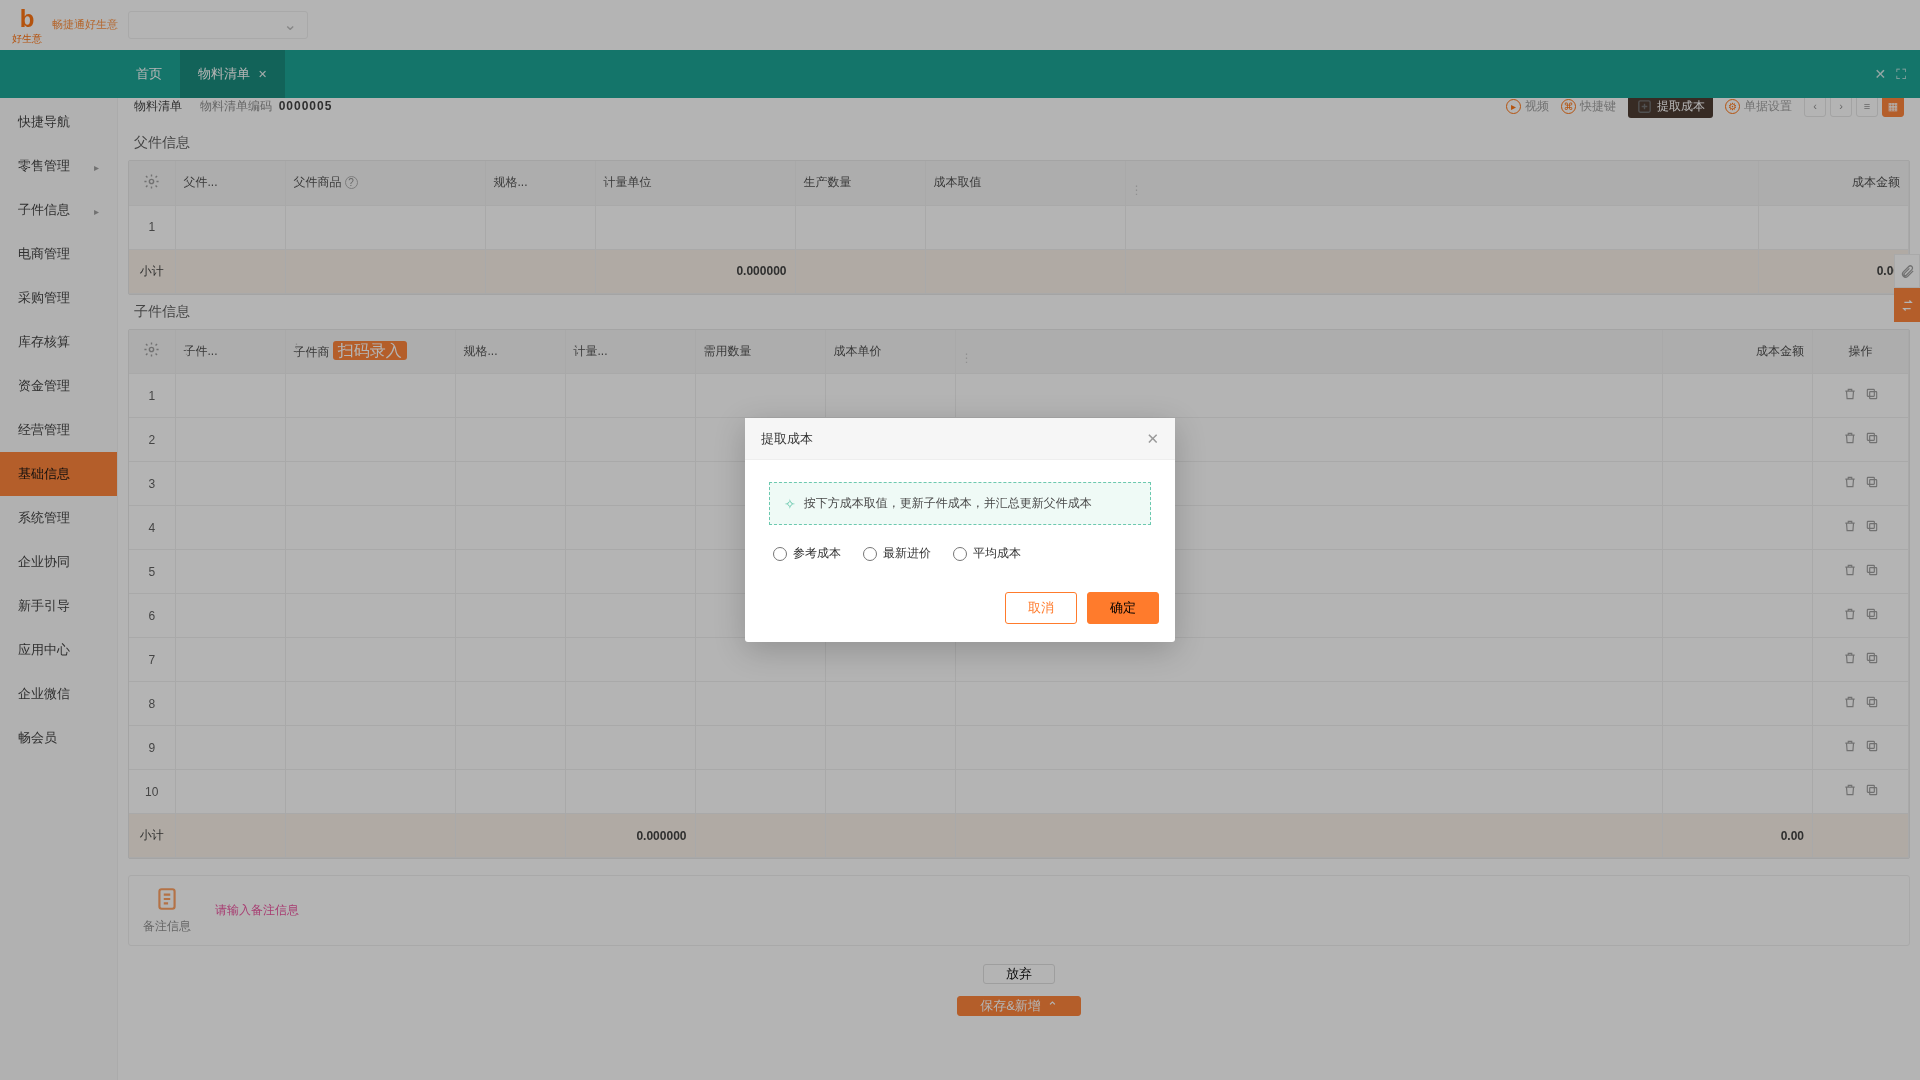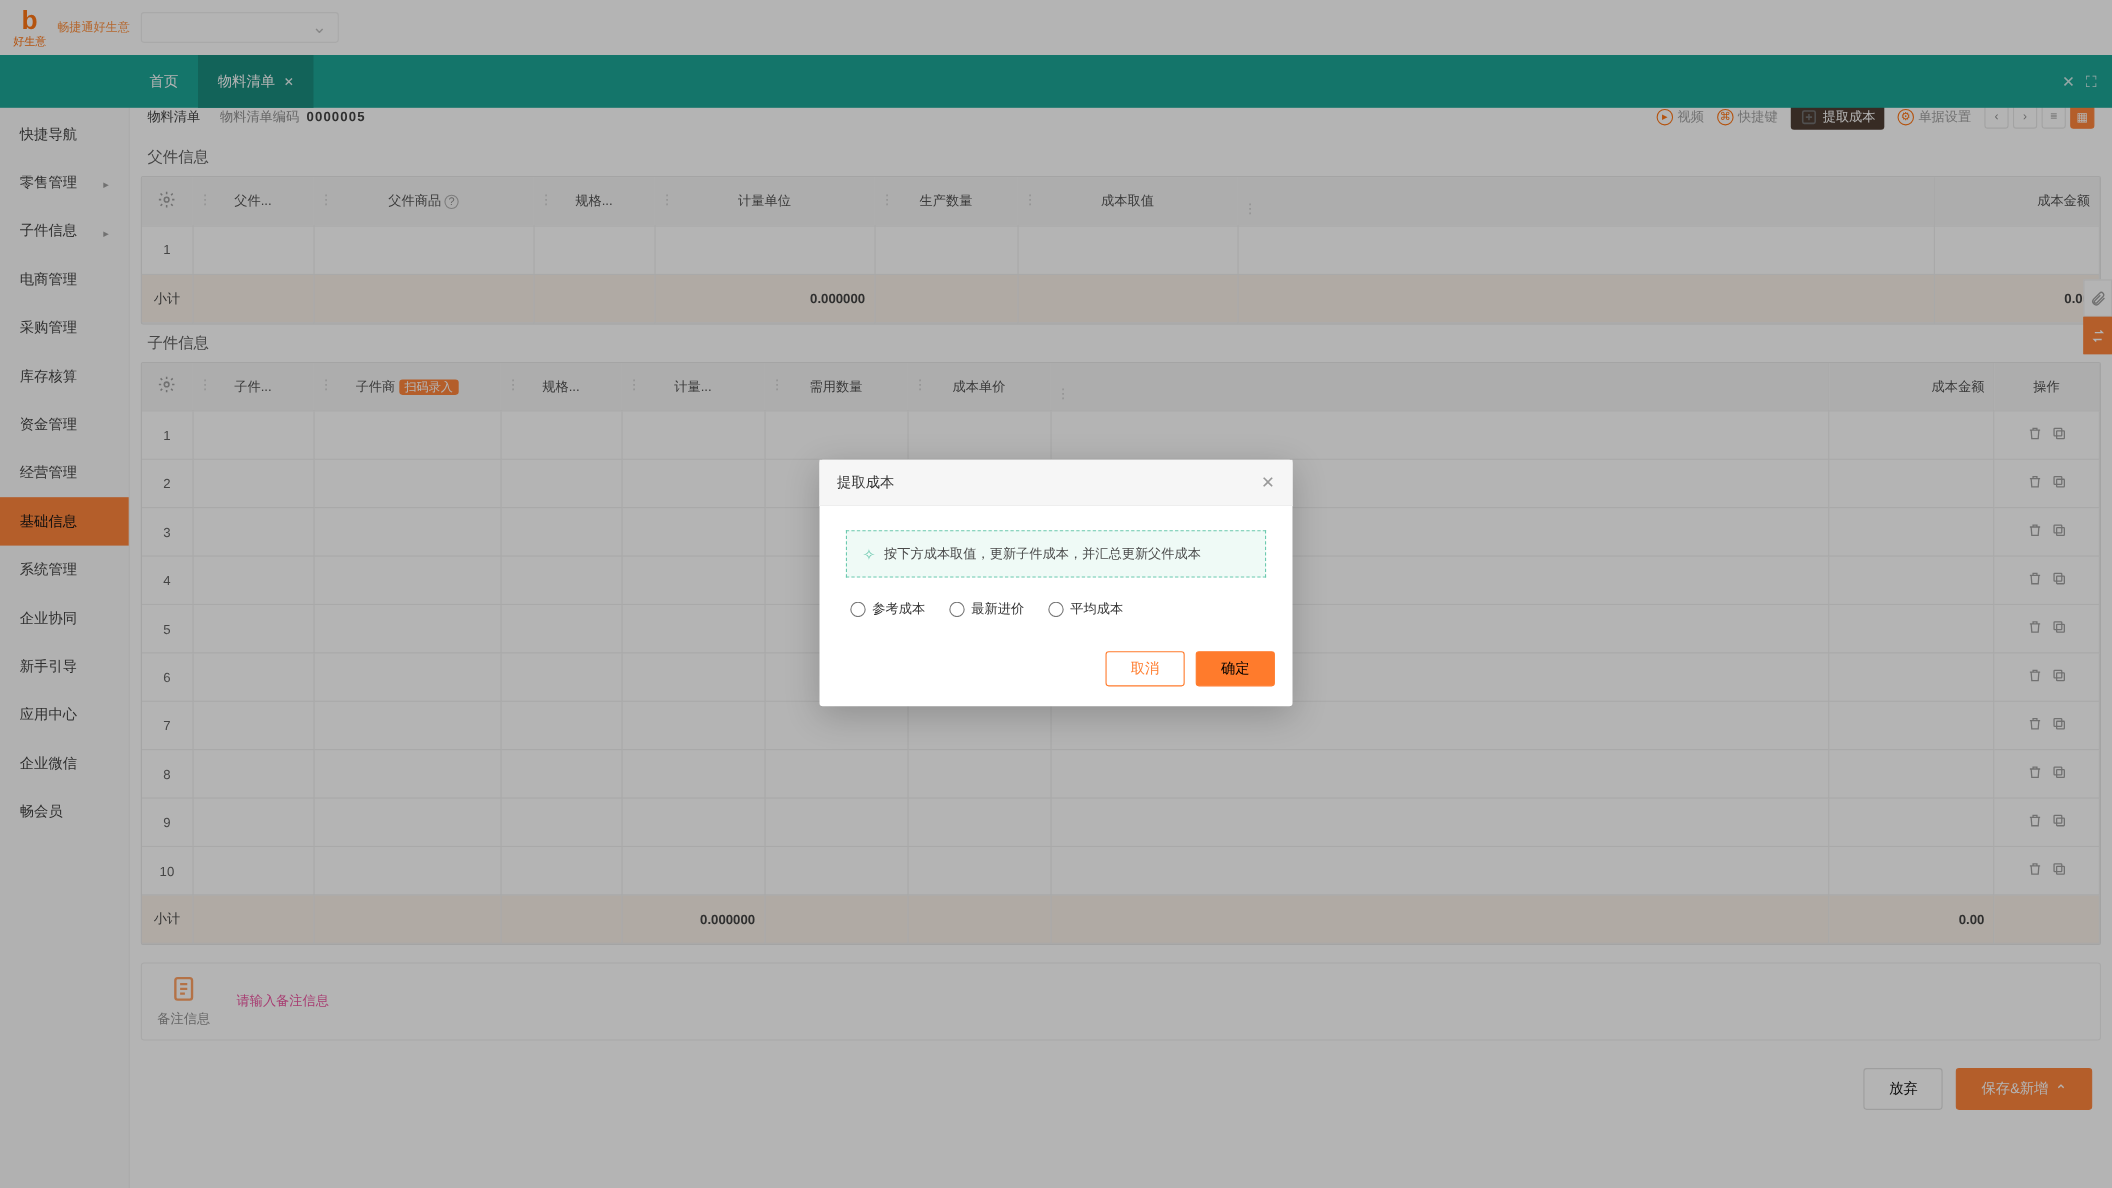--- a/index.html
+++ b/index.html
@@ -53,40 +53,40 @@
 .nav-btn.o { background: #ff7b2c; color: #fff; border-color: #ff7b2c; }
 
 .sec-title { padding: 8px 6px; font-size: 14px; color: #555; }
 
 
 .tbl-wrap { border: 1px solid #e6e6e6; border-radius: 2px; }
 table { width: 100%; border-collapse: collapse; table-layout: fixed; }
 th, td { border-right: 1px solid #eee; border-bottom: 1px solid #eee; height: 44px; padding: 0 8px; font-size: 12px; }
 th { background: #f5f5f5; color: #444; position: relative; font-weight: normal; }
 th .th-grab::before { content: "⋮"; position: absolute; left: 5px; color: #c8c8c8; }
-th.left { text-align: center; }
+th.left { text-align: left; }
 col.c-idx { width: 46px; }
 col.c-op { width: 96px; }
 td.idx { text-align: center; color: #555; }
 tr.subtotal td { background: #f9f0e6; }
 tr.subtotal td.label { text-align: left; color: #333; }
 td.num { text-align: right; font-weight: bold; }
 td.ops { text-align: center; }
 .op-i { display: inline-block; width: 14px; height: 14px; color: #999; margin: 0 4px; }
-.scan-badge { background: #ff7b2c; color: #fff; border-radius: 3px; font-size: 11px; padding: 1px 5px; }
+.scan-badge { background: #ff7b2c; color: #fff; border-radius: 3px; font-size: 16px; padding: 1px 5px; }
 .info-q { display: inline-flex; width: 13px; height: 13px; border: 1px solid #aaa; border-radius: 50%; font-size: 10px; align-items: center; justify-content: center; color: #888; margin-left: 3px; }
 
 
 .remarks { margin-top: 16px; border: 1px solid #eee; border-radius: 3px; display: flex; align-items: center; padding: 10px 14px; color: #888; }
 .remarks-icol { display: flex; flex-direction: column; align-items: center; margin-right: 24px; color: #ff9a57; }
 .remarks-icol svg { width: 26px; height: 26px; }
 .remarks-icol span { color: #888; font-size: 12px; margin-top: 6px; }
 
 
-.footer { margin-top: 18px; height: 52px; display: flex; align-items: center; justify-content: flex-end; gap: 12px; padding: 0 8px; }
+.footer { margin-top: 18px; height: 52px; display: flex; align-items: center; justify-content: flex-end; gap: 12px; padding: 0 8px; flex-direction: column; }
 .btn { height: 38px; padding: 0 22px; border: 1px solid #ddd; border-radius: 3px; background: #fff; display: inline-flex; align-items: center; gap: 6px; font-size: 13px; }
 .btn.primary { background: #ff7b2c; border-color: #ff7b2c; color: #fff; text-align: right; }
 
 
 .float-rt { position: absolute; right: 0; top: 254px; display: flex; flex-direction: column; }
 .float-rt .ft { width: 26px; height: 34px; background: #fff; border: 1px solid #eee; display: flex; align-items: center; justify-content: center; }
 .float-rt .ft.o { background: #ff7b2c; color: #fff; border-color: #ff7b2c; }
 
 
 .mask { position: absolute; inset: 0; background: rgba(40,40,40,.35); }

